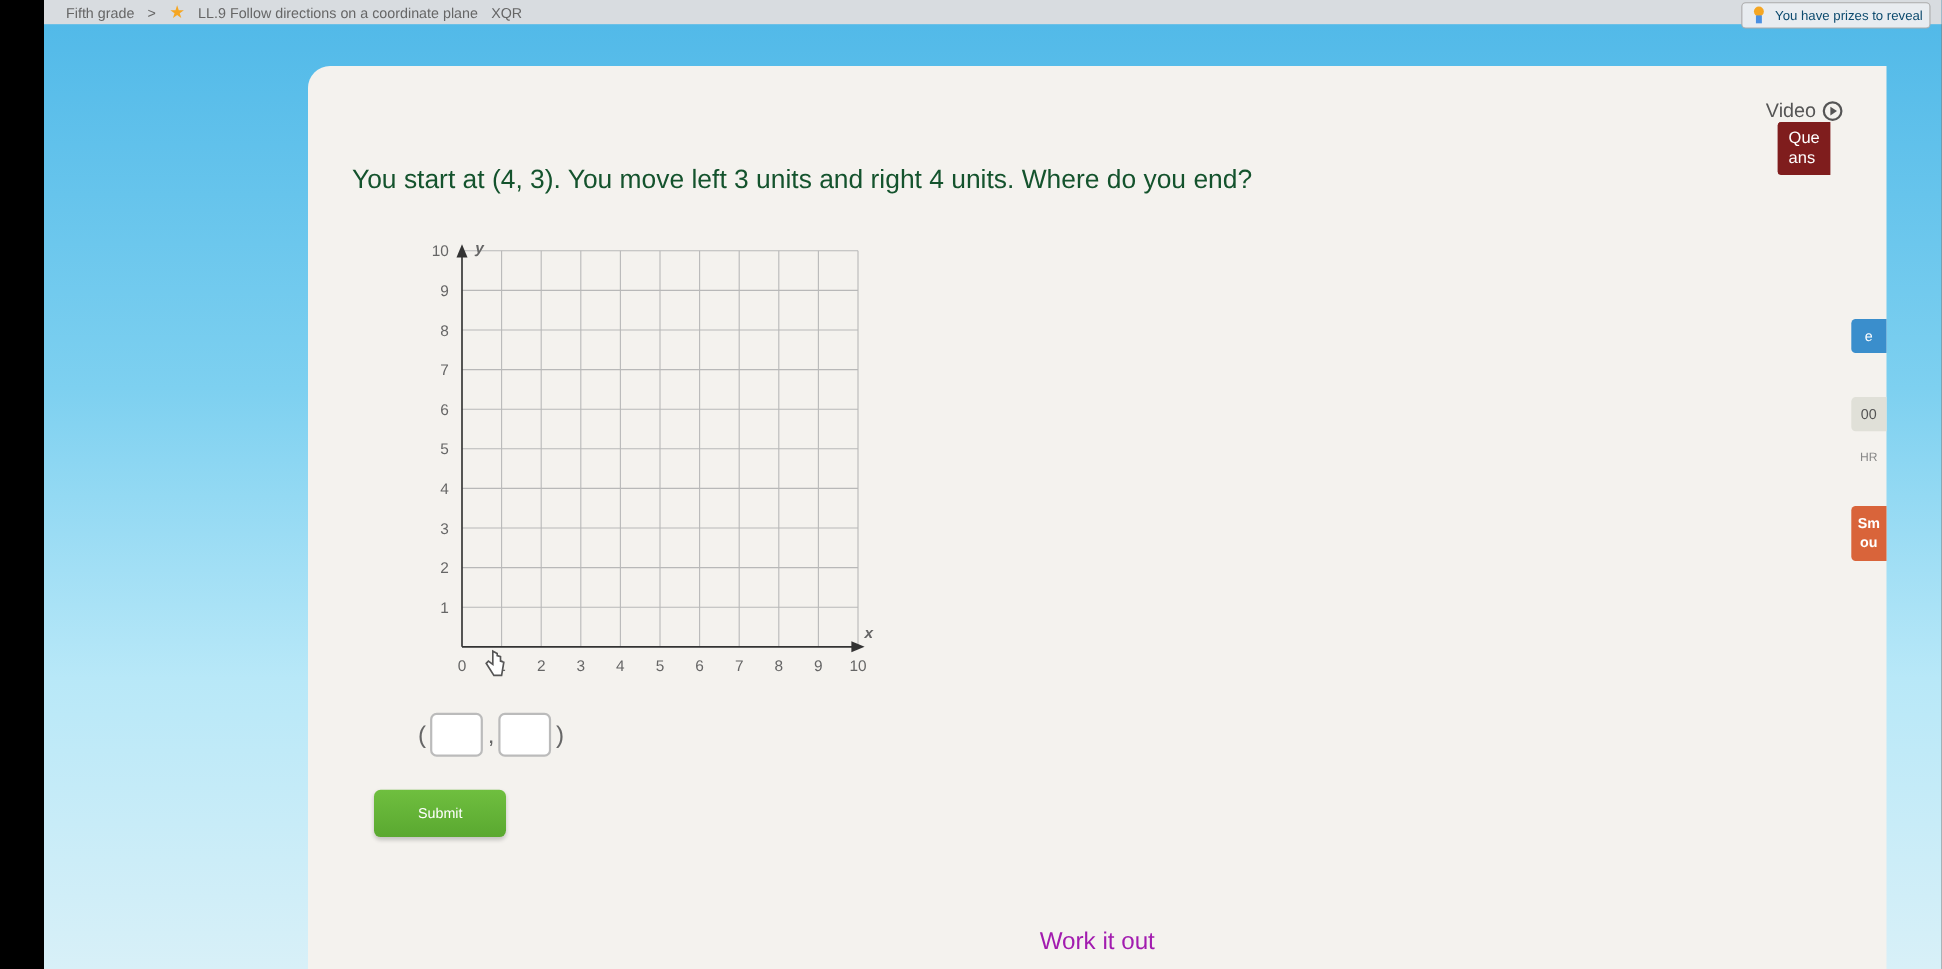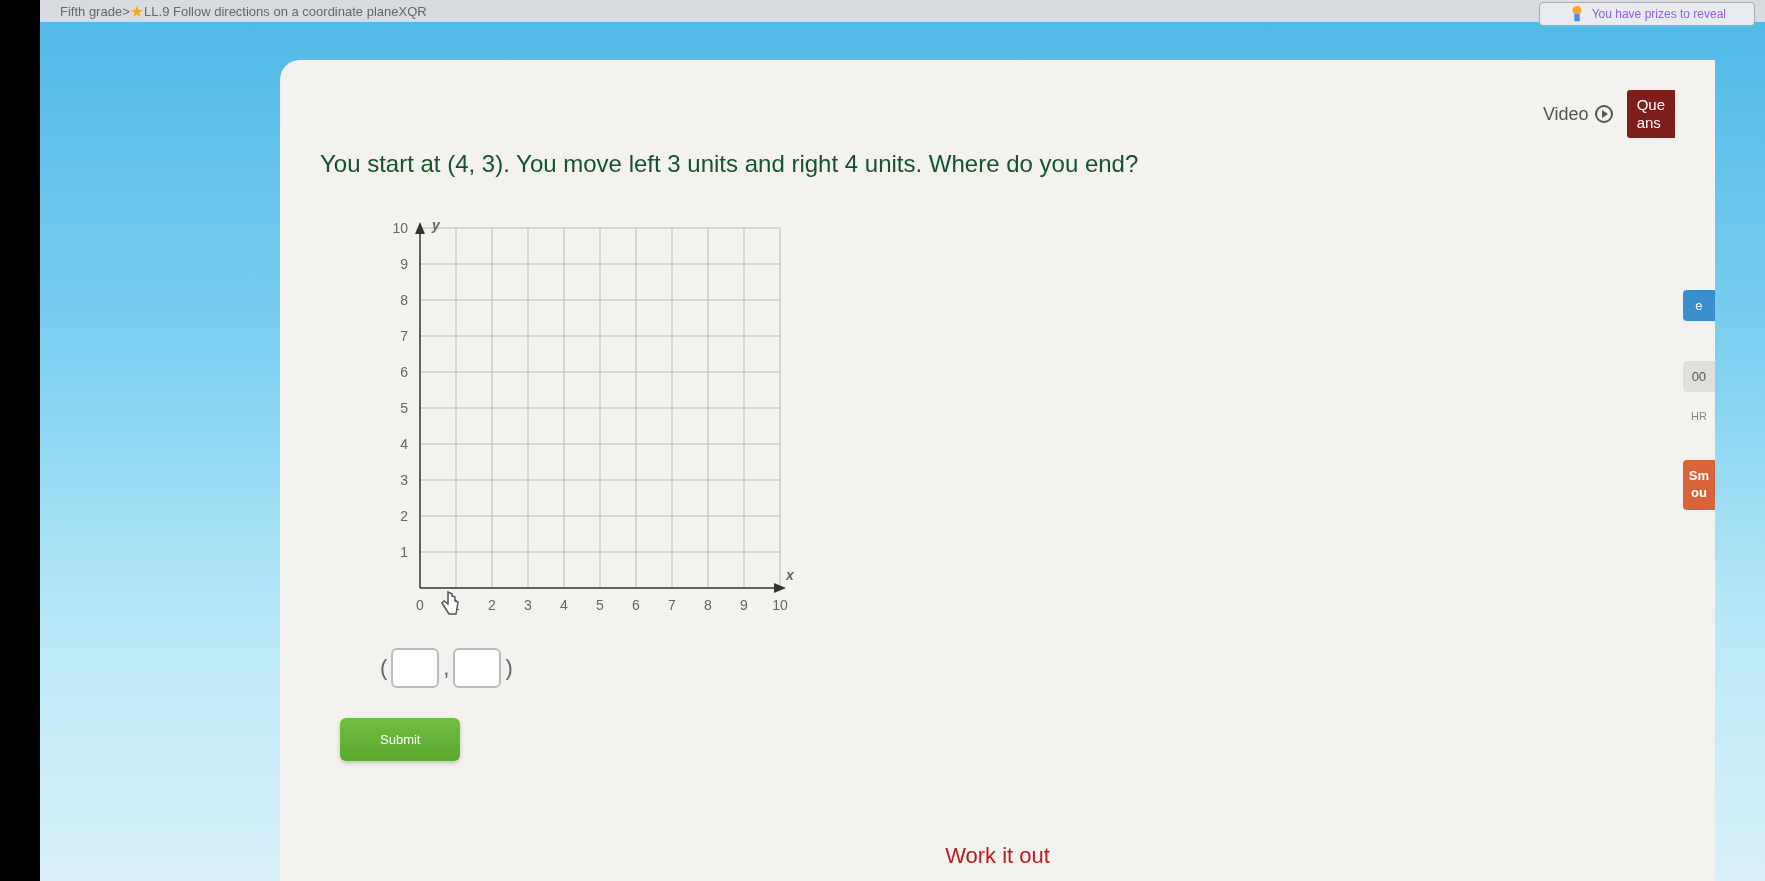--- a/index.html
+++ b/index.html
@@ -28,35 +28,36 @@
       background: #d8dce0;
       display: flex;
       align-items: center;
       padding: 0 20px;
       font-size: 13px;
       color: #666;
     }
     .top-bar-left {
       display: flex;
       align-items: center;
+      gap: 12px;
     }
     .star {
       color: #f5a623;
       font-size: 16px;
     }
     .prizes-badge {
       position: absolute;
       right: 10px;
       top: 2px;
       background: #e8ecf0;
       border: 1px solid #aaa;
       border-radius: 4px;
-      padding: 2px 28px;
+      padding: 2px 6px;
       font-size: 12px;
-      color: #8b5cf6;
+      color: #0c4a6e;
       display: flex;
       align-items: center;
       gap: 6px;
       justify-content: space-between;
     }
     .badge-icon {
       width: 18px;
       height: 18px;
       display: inline-block;
     }
@@ -69,21 +70,21 @@
       background: #f4f2ee;
       border-radius: 20px 0 0 0;
       padding: 40px 40px 20px 40px;
     }
     .top-right-controls {
       position: absolute;
       right: 40px;
       top: 30px;
       display: flex;
       align-items: center;
-      gap: 14px;
+      flex-direction: column;
     }
     .video-link {
       color: #555;
       font-size: 18px;
       display: flex;
       align-items: center;
       gap: 6px;
     }
     .play-icon {
       width: 18px;
@@ -155,21 +156,21 @@
       padding: 14px 40px;
       font-size: 13px;
       cursor: pointer;
       box-shadow: 0 2px 4px rgba(0,0,0,0.2);
     }
     .work-it-out {
       position: absolute;
       bottom: 12px;
       left: 50%;
       transform: translateX(-50%);
-      color: #b91c1c;
+      color: #a21caf;
       font-size: 22px;
     }
     .side-badges {
       position: absolute;
       right: 0;
       top: 230px;
       display: flex;
       flex-direction: column;
       gap: 10px;
     }

